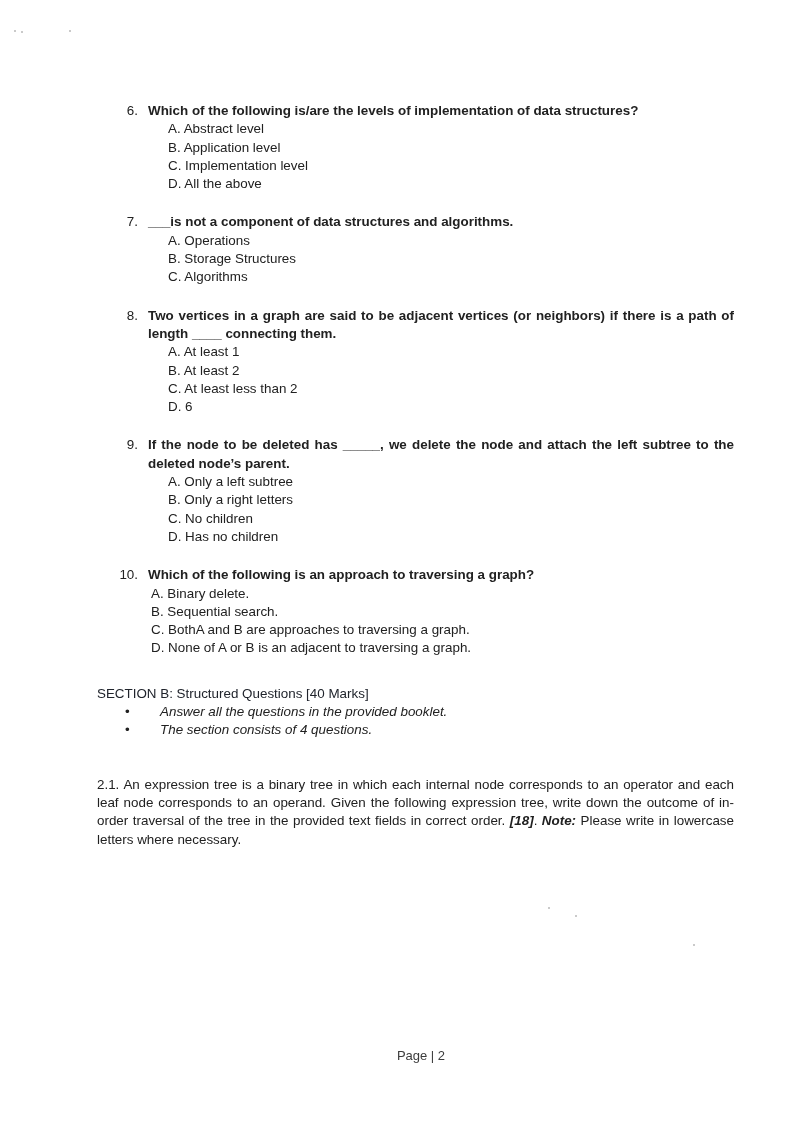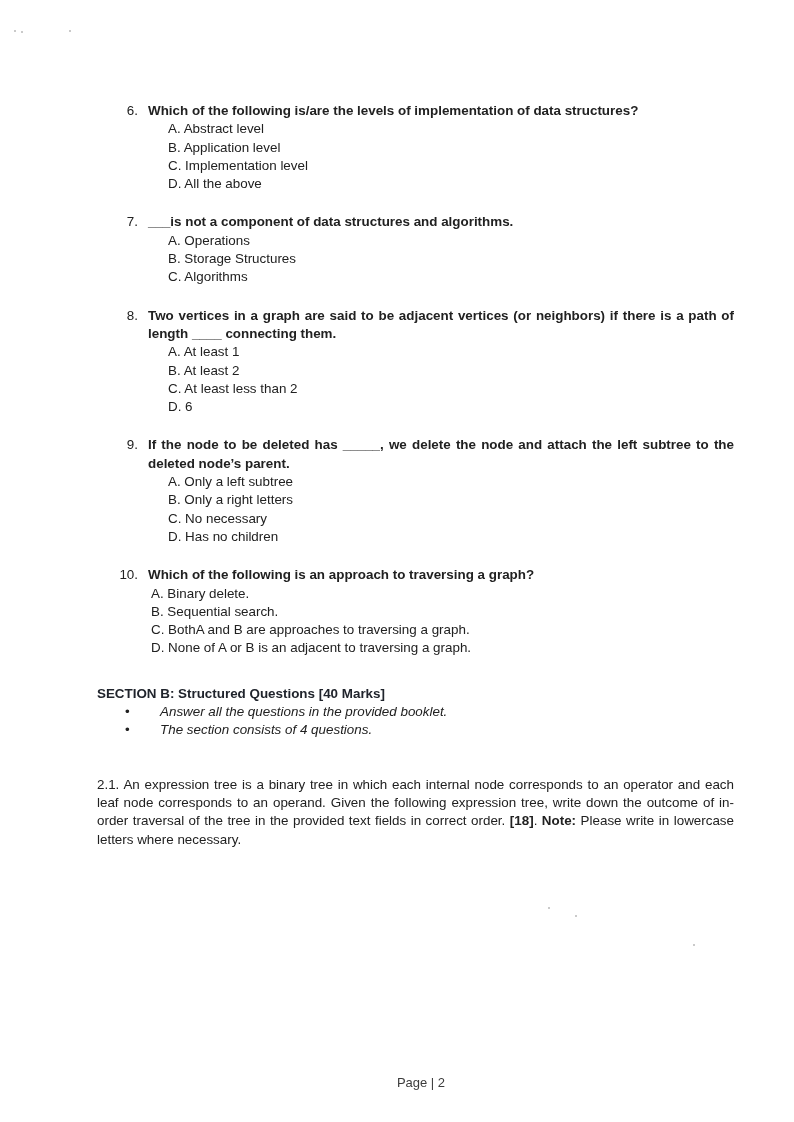--- a/index.html
+++ b/index.html
@@ -35,37 +35,37 @@
     top: 0;
     width: 41px;
     text-align: right;
   }
   .q-text { text-align: justify; font-weight: bold; }
   .options { padding-left: 20px; }
   .options.tight { padding-left: 3px; }
   
   .section-b { margin-top: 27px; }
   .section-heading {
-    font-weight: bold;
+    font-weight: normal;
     color: #20242c;
   }
   .bullets { padding-left: 28px; }
   .bullet-row { display: flex; }
   .bullet-dot { width: 23px; flex: none; }
   .bullet-text { font-style: italic; margin-left: 12px; }
   
   .q21 {
     margin-top: 36px;
     text-align: justify;
   }
-  .q21 .bold { font-weight: bold; }
+  .q21 .bold { font-weight: bold; font-style: italic; }
   
   .footer {
     position: absolute;
-    top: 1074px;
+    top: 1047px;
     left: 0;
     width: 100%;
     text-align: center;
     color: #3c3c3c;
     font-size: 13px;
     padding-left: 48px;
   }
   
   .speck {
     position: absolute;
@@ -120,21 +120,21 @@
         <div class="option">D. 6</div>
       </div>
     </div>
 
     <div class="question">
       <span class="q-num">9.</span>
       <div class="q-text">If the node to be deleted has _____, we delete the node and attach the left subtree to the deleted node’s parent.</div>
       <div class="options">
         <div class="option">A. Only a left subtree</div>
         <div class="option">B. Only a right letters</div>
-        <div class="option">C. No necessary</div>
+        <div class="option">C. No children</div>
         <div class="option">D. Has no children</div>
       </div>
     </div>
 
     <div class="question">
       <span class="q-num">10.</span>
       <div class="q-text">Which of the following is an approach to traversing a graph?</div>
       <div class="options tight">
         <div class="option">A. Binary delete.</div>
         <div class="option">B. Sequential search.</div>

